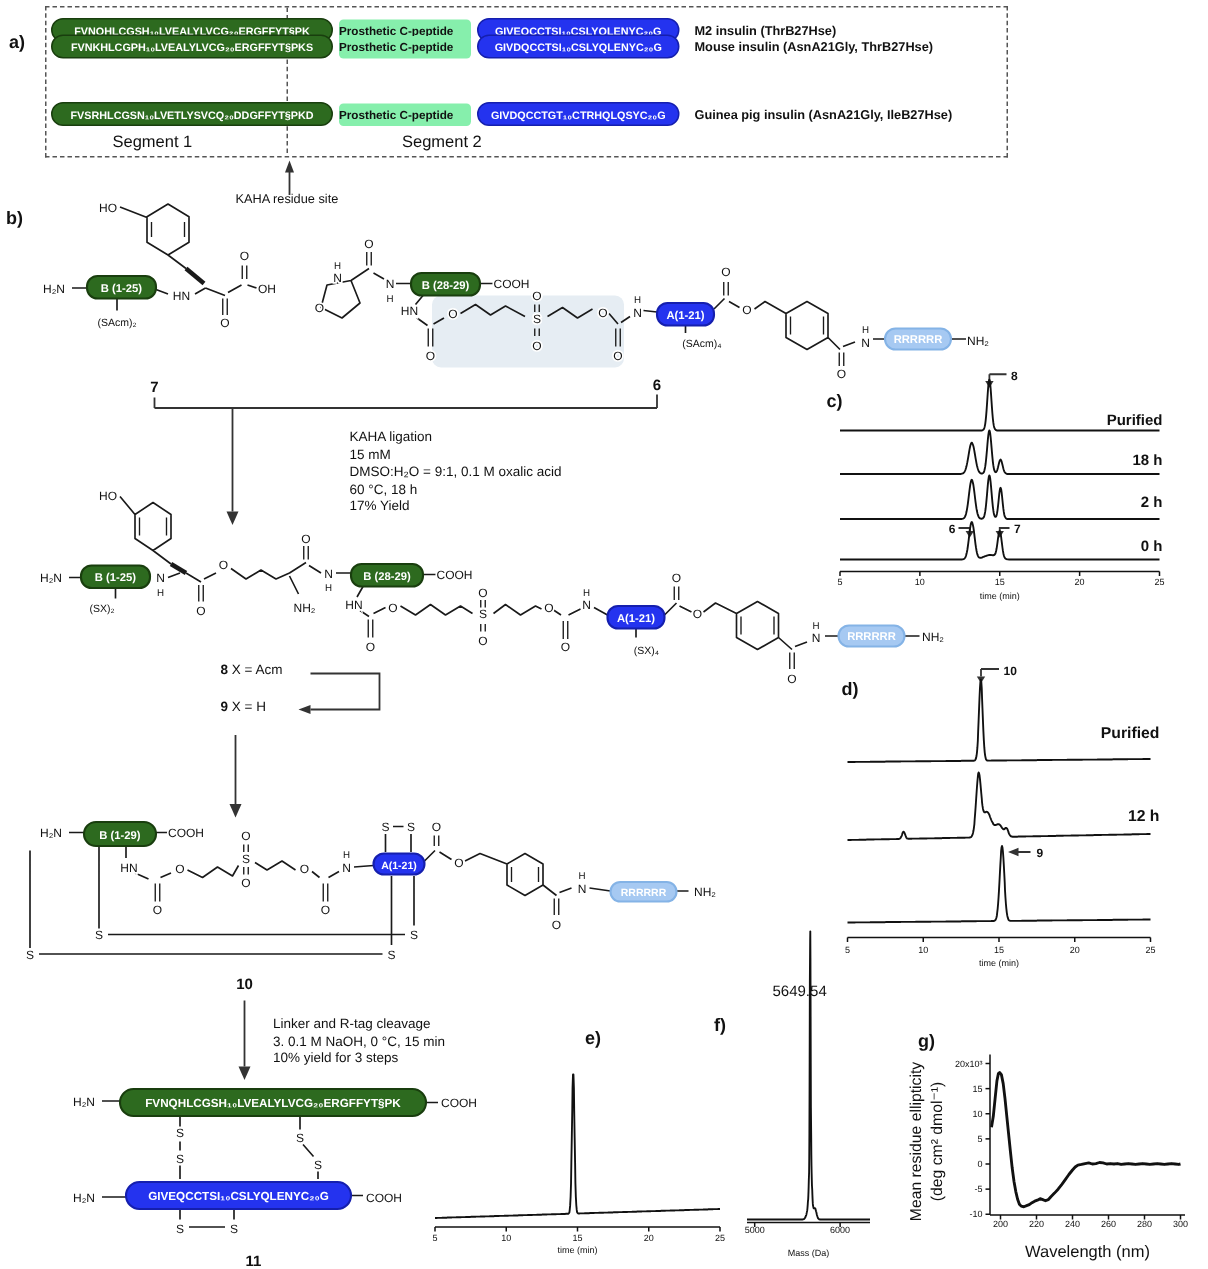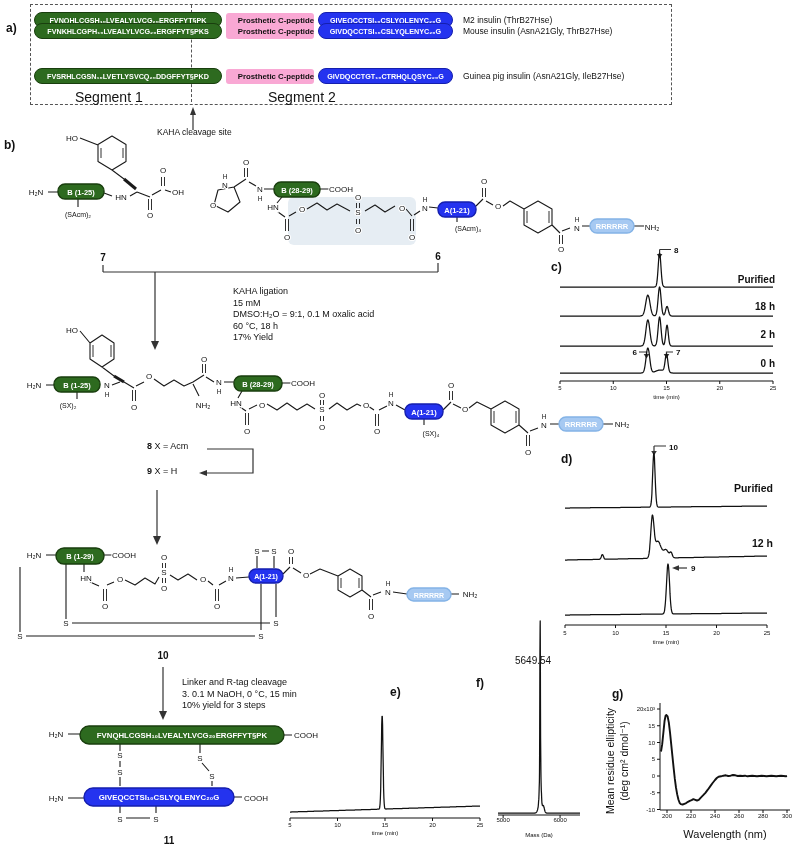--- a/index.html
+++ b/index.html
@@ -6,24 +6,24 @@
   .fig{position:relative;width:805px;height:846px;background:#fff;
        font-family:"Liberation Sans","DejaVu Sans",sans-serif;color:#111;overflow:hidden}
   .pletter{position:absolute;font-weight:bold;font-size:12px}
   .dashedbox{position:absolute;left:30px;top:4px;width:640px;height:99px;border:1.6px dashed #555;z-index:0}
   .vdash{position:absolute;left:191px;top:5px;height:97px;width:0;border-left:1.5px dashed #555;z-index:0}
   .arow{position:absolute;left:34px;height:18px;display:flex;align-items:center;gap:4px;z-index:2}
   .gpill{width:186px;background:#2d6a1f;border:1.5px solid #193e0e;border-radius:9px;color:#fff;
          font-weight:bold;font-size:7.2px;text-align:center;padding:2.5px 0;white-space:nowrap}
   .bpill{width:133px;background:#2433ef;border:1.5px solid #151fae;border-radius:9px;color:#fff;
          font-weight:bold;font-size:7.2px;text-align:center;padding:2.5px 0;white-space:nowrap}
-  .mid{width:88px;background:#f9a8d4;border-radius:3px;font-weight:bold;font-size:7.8px;text-align:right;
+  .mid{width:88px;background:#86efac;border-radius:3px;font-weight:bold;font-size:7.8px;text-align:left;
        padding:3px 0;white-space:nowrap}
-  .aname{font-weight:normal;font-size:8.5px;margin-left:6px;white-space:nowrap}
-  .seglab{position:absolute;font-size:14px;z-index:2}
+  .aname{font-weight:bold;font-size:8.5px;margin-left:6px;white-space:nowrap}
+  .seglab{position:absolute;font-size:11px;z-index:2}
   .cond{position:absolute;font-size:9px;line-height:11.5px;white-space:nowrap;z-index:3}
   .xlab{position:absolute;font-size:9px;white-space:nowrap;z-index:3}
   .sitelab{position:absolute;font-size:8.5px;white-space:nowrap;z-index:3}
   .b{font-weight:bold}
   svg{position:absolute;overflow:visible}
   svg text{font-family:"Liberation Sans","DejaVu Sans",sans-serif}
   .atom{font-size:8px;fill:#111;paint-order:stroke;stroke:#fff;stroke-width:2.2px;text-anchor:middle}
   .atm-s{font-size:6.5px;fill:#111;paint-order:stroke;stroke:#fff;stroke-width:2px;text-anchor:middle}
   .ptxt{font-weight:bold;fill:#fff;text-anchor:middle;font-size:7.5px}
   .ptxt11{font-weight:bold;fill:#fff;text-anchor:middle;font-size:7.8px}
@@ -70,21 +70,21 @@
   <div class="arow" style="top:67px">
     <div class="gpill">FVSRHLCGSN₁₀LVETLYSVCQ₂₀DDGFFYT§PKD</div>
     <div class="mid">Prosthetic C-peptide</div>
     <div class="bpill">GIVDQCCTGT₁₀CTRHQLQSYC₂₀G</div>
     <div class="aname">Guinea pig insulin (AsnA21Gly, IleB27Hse)</div>
   </div>
   <div class="seglab" style="left:75px;top:89px">Segment 1</div>
   <div class="seglab" style="left:268px;top:89px">Segment 2</div>
 
   <div class="pletter" style="left:4px;top:138px">b)</div>
-  <div class="sitelab" style="left:157px;top:127px">KAHA cleavage site</div>
+  <div class="sitelab" style="left:157px;top:127px">KAHA residue site</div>
 
   <div class="cond" style="left:233px;top:286px">
     <div>KAHA ligation</div>
     <div>15 mM</div>
     <div>DMSO:H₂O = 9:1, 0.1 M oxalic acid</div>
     <div>60 °C, 18 h</div>
     <div>17% Yield</div>
   </div>
 
   <div class="xlab" style="left:147px;top:441px"><span class="b">8</span><span> X = Acm</span></div>

